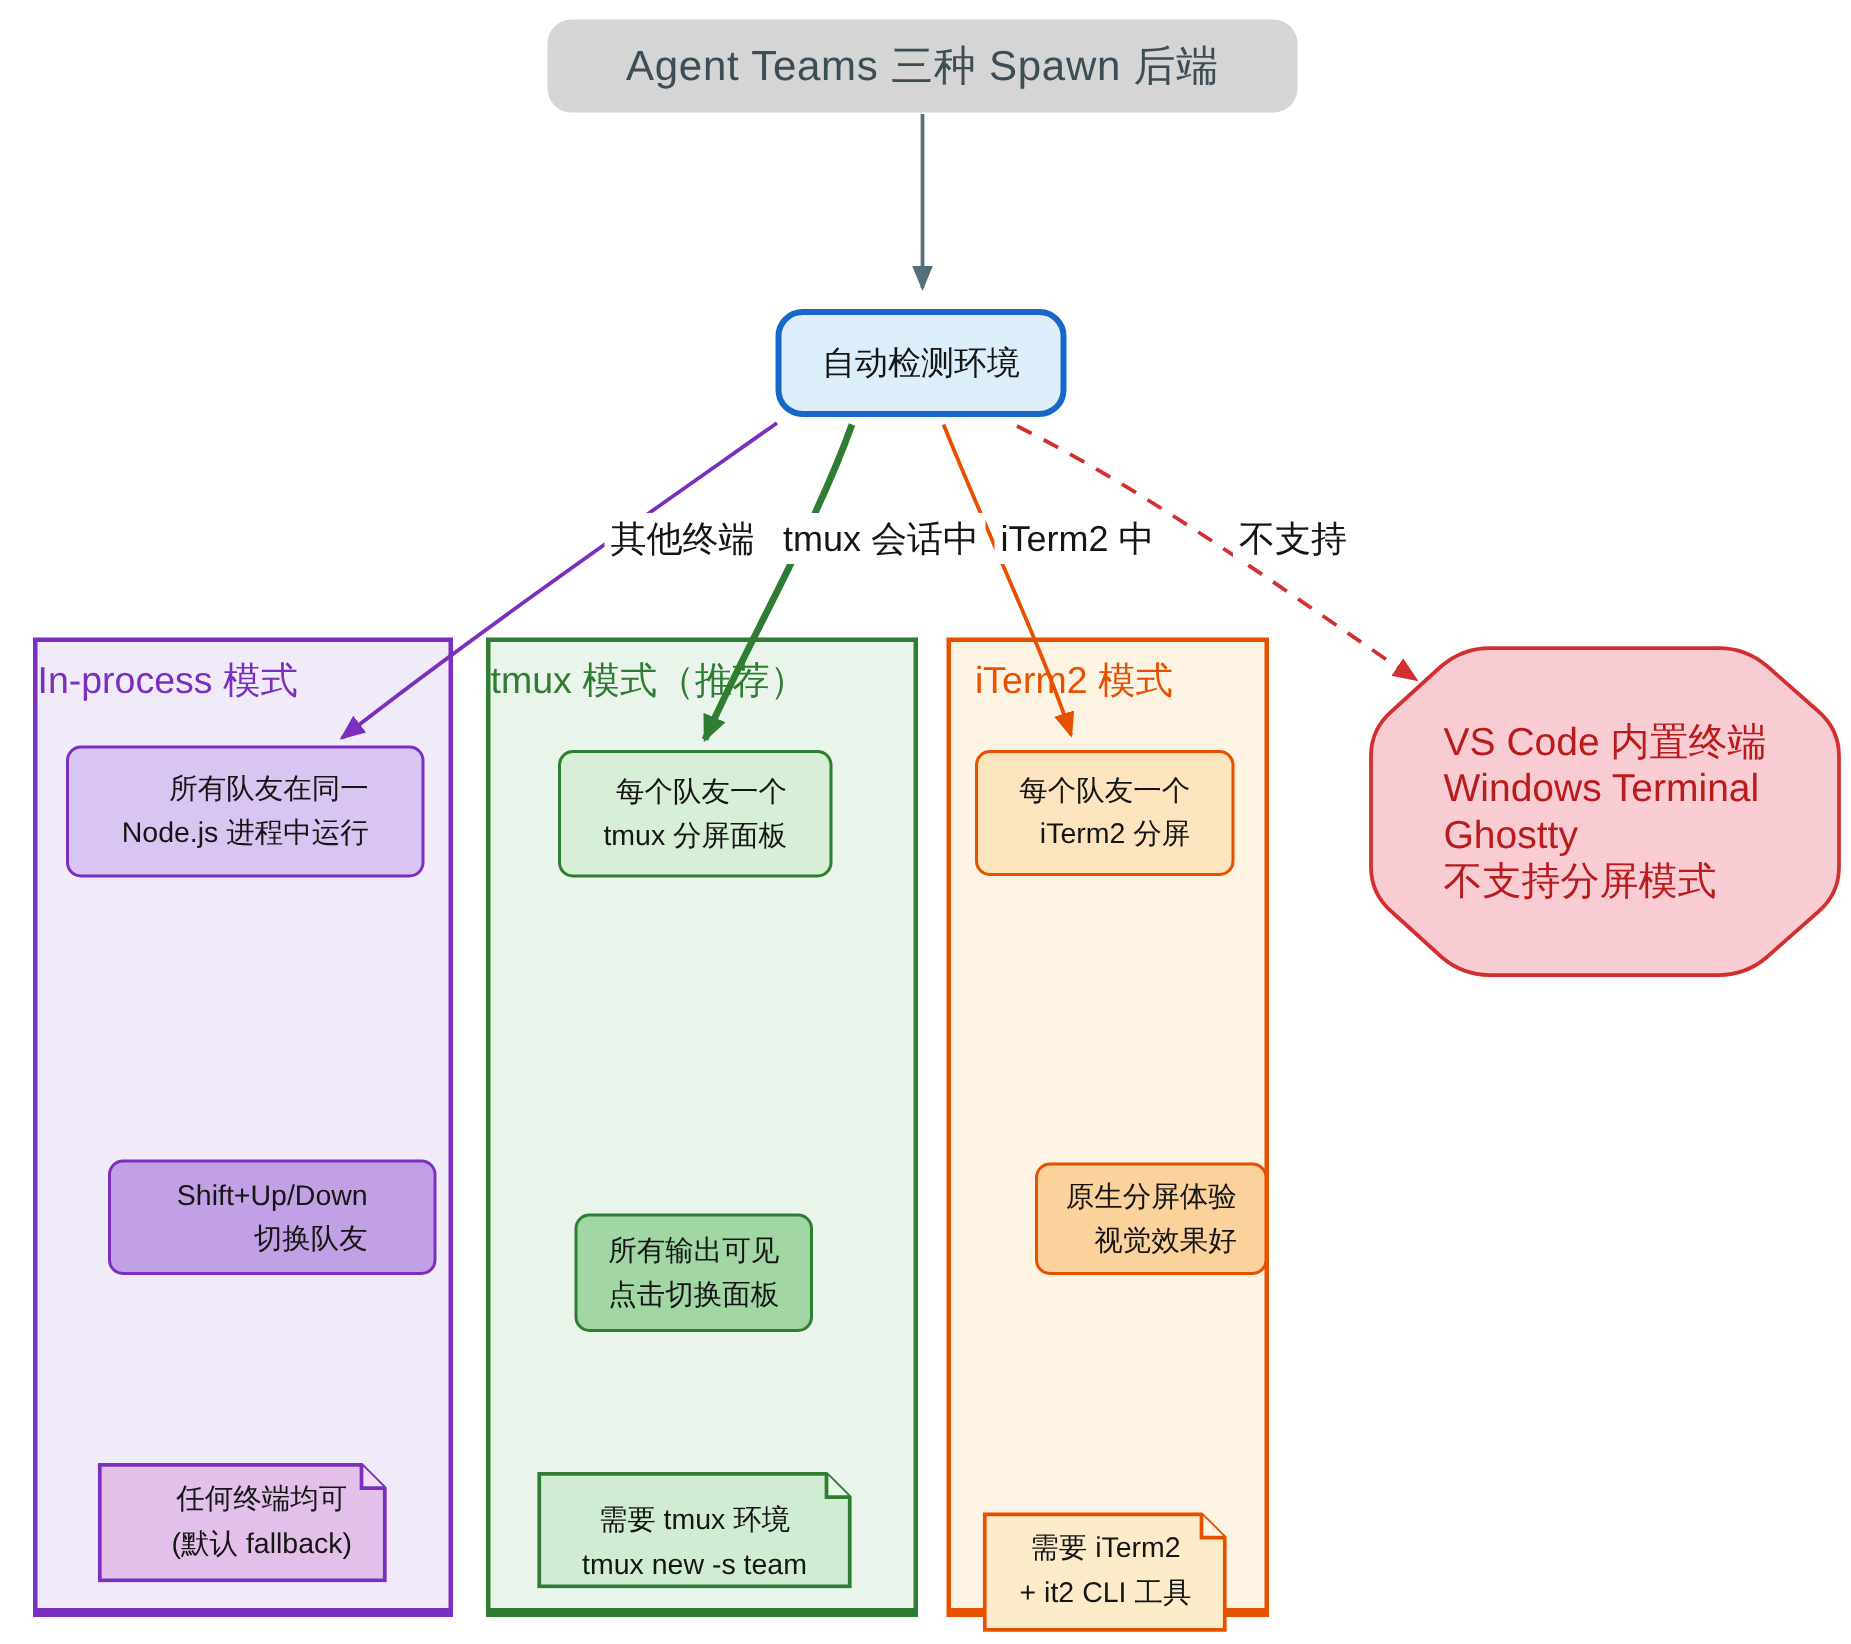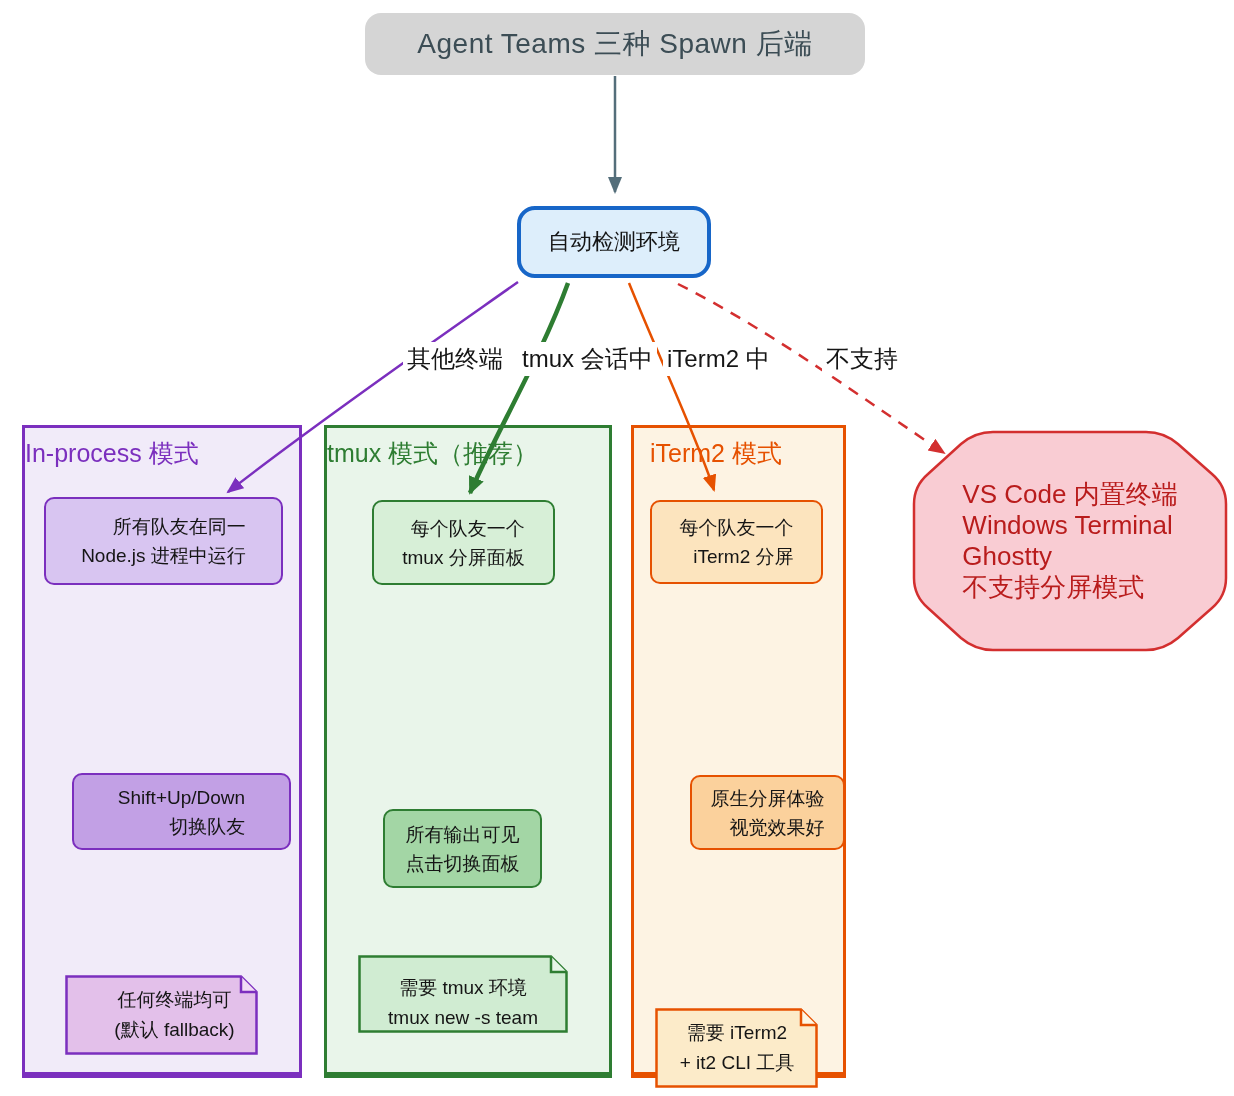--- a/index.html
+++ b/index.html
@@ -48,21 +48,21 @@
   .it-n1{left:16px;top:72px;width:173px;height:84px;background:#fce4be;border-color:#e65100;}
   .it-n2{left:24px;top:347px;width:155px;height:75px;background:#fbd19c;border-color:#e65100;margin-left:32px;}
   
   .note{position:absolute;z-index:2;}
   .note svg{position:absolute;left:0;top:0;display:block;}
   .note-text{
     position:absolute;inset:0;display:flex;align-items:center;justify-content:center;
     text-align:center;white-space:pre-line;font-size:19px;line-height:30px;color:#151515;
   }
   .ip-note{left:40px;top:547px;width:219px;height:80px;}
-  .tm-note{left:31px;top:527px;width:210px;height:96px;}
+  .tm-note{left:31px;top:553px;width:210px;height:96px;}
   .it-note{left:21px;top:545px;width:164px;height:80px;margin-top:35px;}
   
   .octagon{position:absolute;left:912px;top:430px;width:316px;height:222px;z-index:2;}
   .octagon svg{position:absolute;left:0;top:0;}
   .octagon .oct-text{
     position:absolute;inset:0;display:flex;align-items:center;justify-content:center;
     text-align:left;white-space:pre-line;font-size:26px;line-height:31px;color:#b91c1c;
   }
   .edges{position:absolute;left:0;top:0;z-index:5;pointer-events:none;}
 </style>

